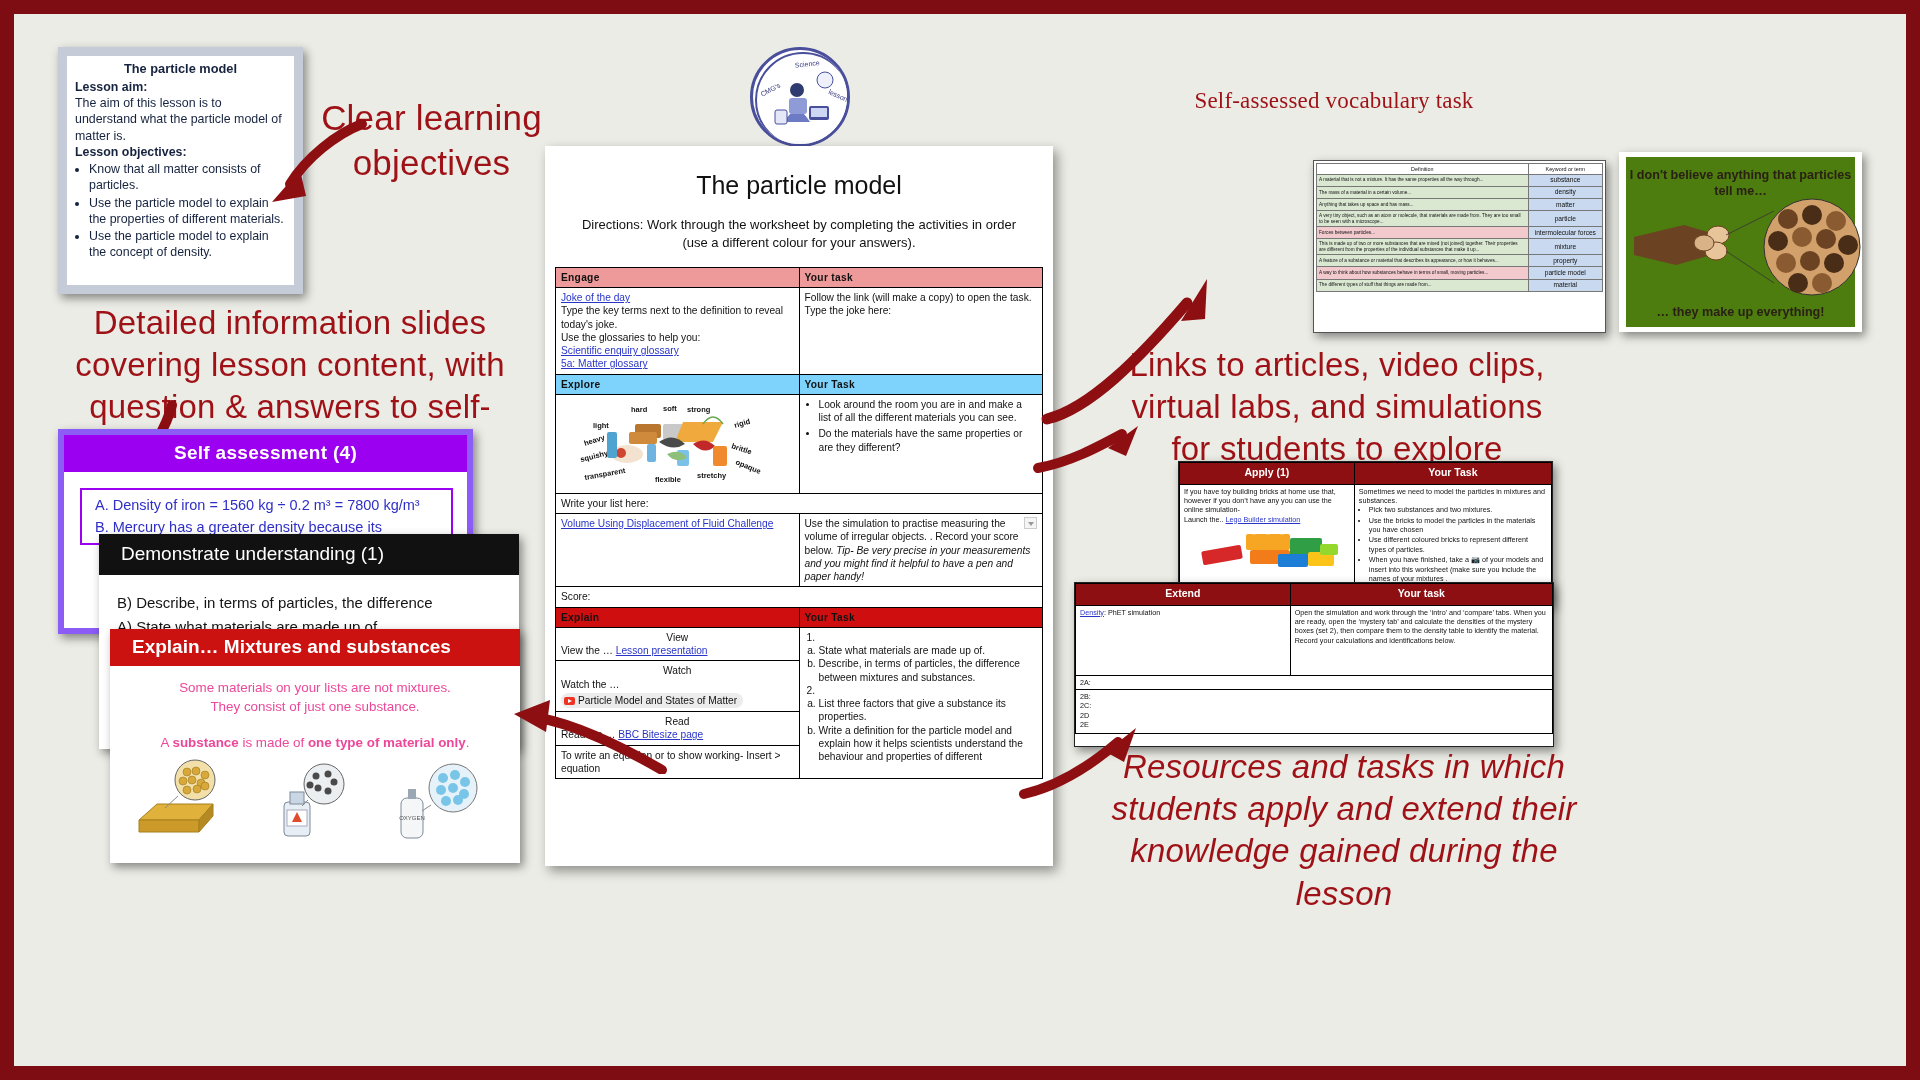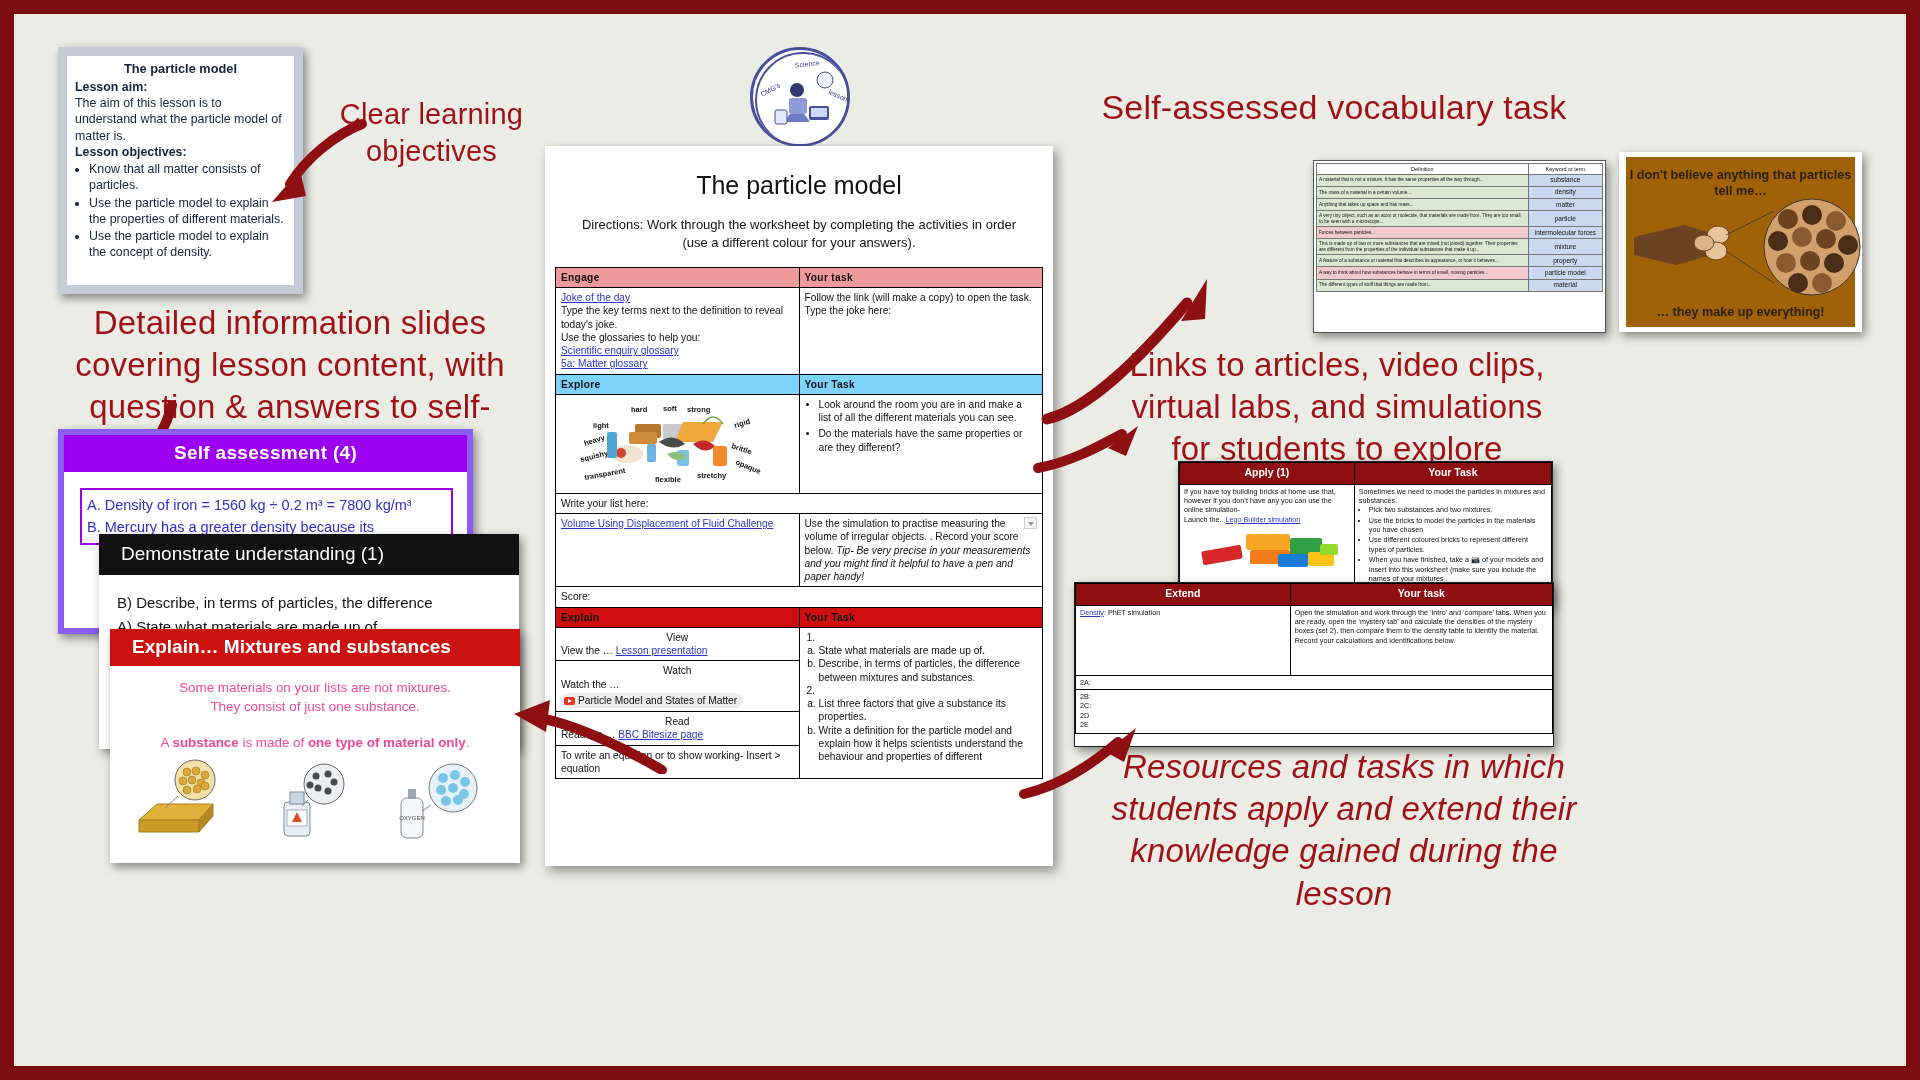--- a/index.html
+++ b/index.html
@@ -11,21 +11,21 @@
   }
   #stage {
     position:absolute; inset:0;
     background:#ecece6;
     border:14px solid #7e0c13;
   }
   
   .anno {
     position:absolute;
     color:#9e1116;
-    font-size:29px;
+    font-size:35px;
     line-height:1.28;
     text-align:center;
     font-weight:400;
     letter-spacing:.2px;
   }
   .anno.big { font-size:33px; }
   
   .arrow { position:absolute; pointer-events:none; }
   
   .card {
@@ -53,21 +53,21 @@
   
   #slide-sa {
     left:44px; top:415px; width:415px; height:205px;
     background:#fff; border:6px solid #8b5cf6;
   }
   #slide-sa .bar {
     background:#9c00f0; color:#fff; text-align:center;
     font-size:19px; font-weight:bold; padding:7px 0 8px; letter-spacing:.3px;
   }
   #slide-sa .body { padding:16px 14px 0 16px; font-size:14.5px; color:#2f2fc8; line-height:1.55; }
-  #slide-sa .body .hl { border:2px solid #9c00f0; padding:4px 5px; display:block;}
+  #slide-sa .body .hl { border:2px solid #9c00f0; padding:4px 13px; display:block;}
 
   
   #slide-demo {
     left:85px; top:520px; width:420px; height:215px;
     background:#fff;
   }
   #slide-demo .bar {
     background:#111; color:#fff; font-size:19px; padding:9px 0 10px 22px;
   }
   #slide-demo .body { padding:16px 18px; font-size:15px; line-height:1.62; color:#141414; }
@@ -128,21 +128,21 @@
   table.vt td.kw  { text-align:center; background:#c9d9ef; font-size:6.6px; }
   table.vt tr.hdr td { background:#fff; text-align:center; font-size:5.4px;}
   table.vt td.g { background:#dae8d2; }
   table.vt td.p { background:#f2c9cd; }
 
   
   #joke {
     left:1605px; top:138px; width:243px; height:180px;
     background:#fff; padding:5px 7px;
   }
-  #joke .yel { background:#a16207; width:100%; height:100%; position:relative; }
+  #joke .yel { background:#4d7c0f; width:100%; height:100%; position:relative; }
   #joke .jt { text-align:center; font-weight:bold; font-size:12.6px; color:#2a2013; padding-top:10px; line-height:1.3;}
   #joke .jb { position:absolute; bottom:8px; width:100%; text-align:center; font-weight:bold; font-size:12.6px; color:#2a2013;}
 
   
   #apply {
     left:1164px; top:447px; width:375px; height:145px;
     background:#fff; border:1px solid #222;
   }
   #extend {
     left:1060px; top:568px; width:480px; height:165px;
@@ -428,21 +428,21 @@
         </td>
       </tr>
       <tr>
         <td class="tiny" style="height:32px">To write an equation or to show working-
 Insert &gt; equation</td>
       </tr>
     </tbody>
       </table>
   </div>
 
-  <div class="anno" style="left:1070px; top:72px; width:500px; font-size:34px;">
+  <div class="anno" style="left:1070px; top:72px; width:500px; font-size:23px;font-family:Liberation Serif, serif;">
     <span>Self-assessed vocabulary task</span>
   </div>
 
   <div id="vocab" class="card">
     <table class="vt">
       <tbody>
           <tr class="hdr">
         <td class="def">Definition</td>
         <td style="background:#fff">Keyword or term</td>
       </tr>

